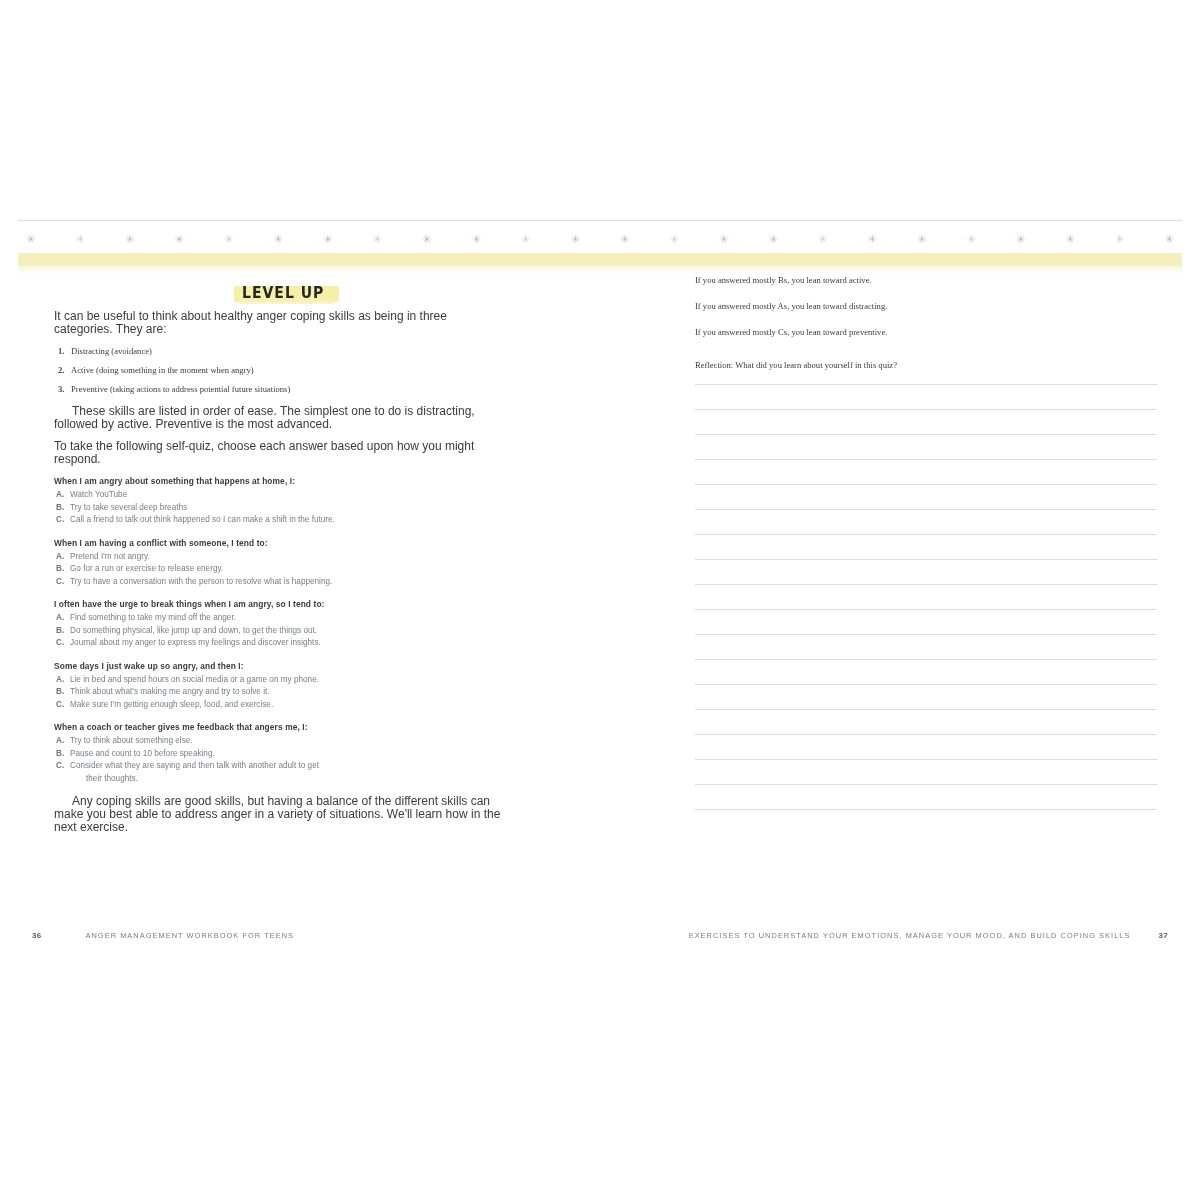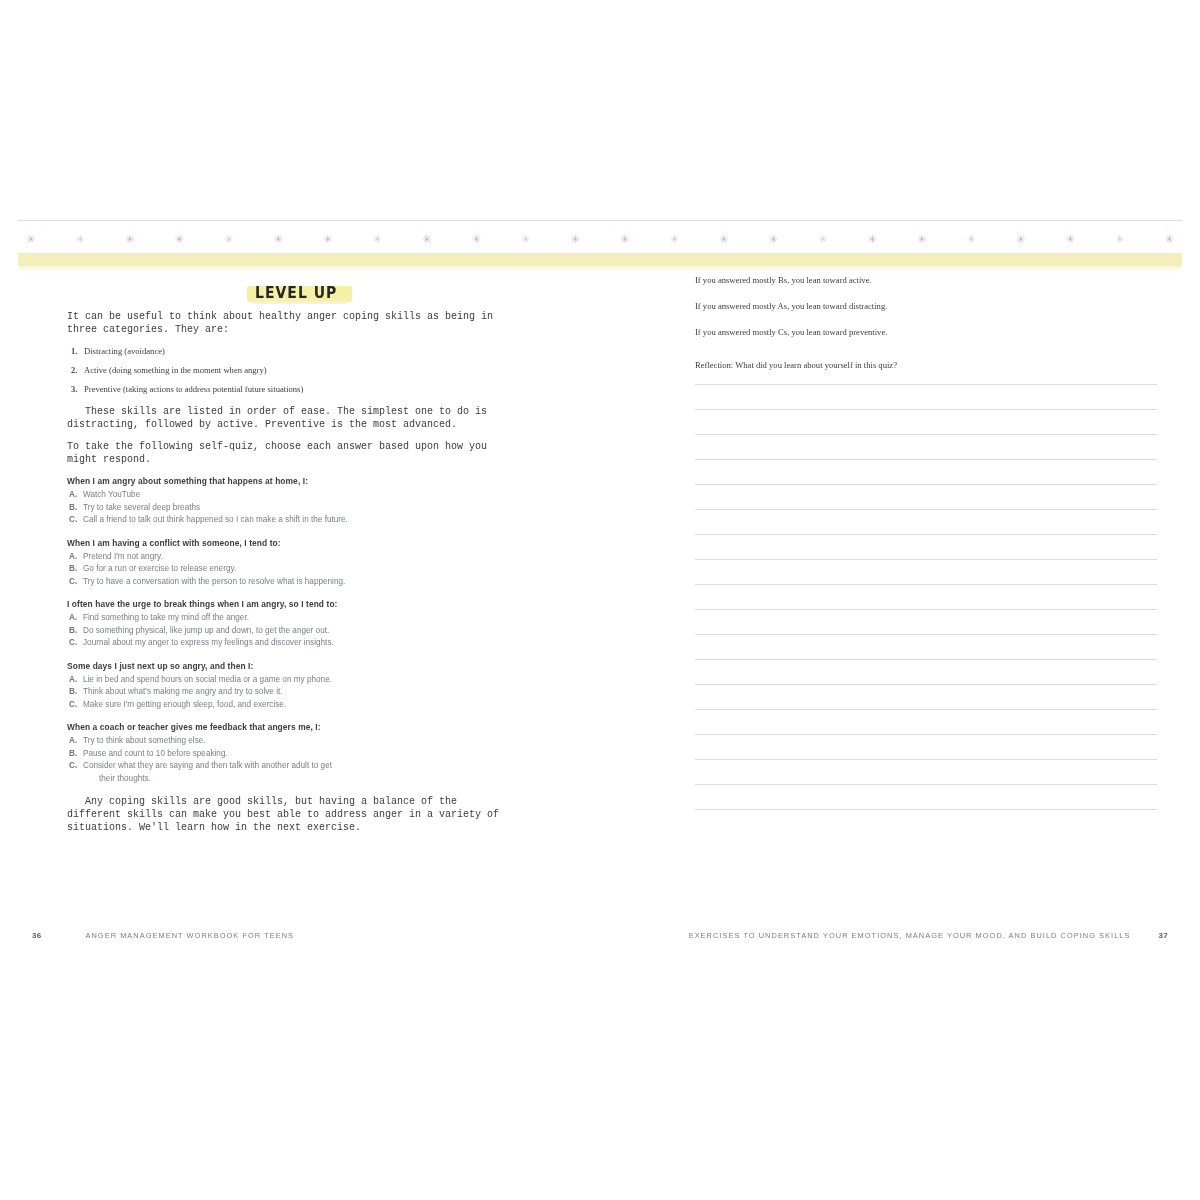--- a/index.html
+++ b/index.html
@@ -70,21 +70,21 @@
   
   .content {
     position: absolute;
     left: 0;
     top: 53px;
     width: 100%;
     height: 660px;
   }
   .col-left {
     position: absolute;
-    left: 49px;
+    left: 36px;
     top: 0;
     width: 450px;
   }
   .col-right {
     position: absolute;
     left: 677px;
     top: 0;
     width: 462px;
   }
 
@@ -123,22 +123,22 @@
     font-weight: bold;
     font-size: 14px;
     letter-spacing: 1px;
     color: #262626;
     transform: scaleY(1.15);
     transform-origin: left top;
   }
 
   
   .serif-p {
-    font-family: Liberation Mono, monospace;
-    font-size: 10px;
+    font-family: Liberation Sans, sans-serif;
+    font-size: 12px;
     line-height: 13px;
     color: #3b3b3b;
     margin: 0 0 9px 0;
     text-align: left;
   }
   .serif-p.indent { text-indent: 18px; }
 
   ol.cat-list {
     margin: 0 0 9px 0;
     padding: 0;
@@ -314,25 +314,25 @@
           </div>
           <div class="quiz-block">
             <p class="quiz-q">When I am having a conflict with someone, I tend to:</p>
             <p class="quiz-opt"><span class="letter">A.</span><span>Pretend I'm not angry.</span></p>
             <p class="quiz-opt"><span class="letter">B.</span><span>Go for a run or exercise to release energy.</span></p>
             <p class="quiz-opt"><span class="letter">C.</span><span>Try to have a conversation with the person to resolve what is happening.</span></p>
           </div>
           <div class="quiz-block">
             <p class="quiz-q">I often have the urge to break things when I am angry, so I tend to:</p>
             <p class="quiz-opt"><span class="letter">A.</span><span>Find something to take my mind off the anger.</span></p>
-            <p class="quiz-opt"><span class="letter">B.</span><span>Do something physical, like jump up and down, to get the anger out.</span></p>
+            <p class="quiz-opt"><span class="letter">B.</span><span>Do something physical, like jump up and down, to get the things out.</span></p>
             <p class="quiz-opt"><span class="letter">C.</span><span>Journal about my anger to express my feelings and discover insights.</span></p>
           </div>
           <div class="quiz-block">
-            <p class="quiz-q">Some days I just next up so angry, and then I:</p>
+            <p class="quiz-q">Some days I just wake up so angry, and then I:</p>
             <p class="quiz-opt"><span class="letter">A.</span><span>Lie in bed and spend hours on social media or a game on my phone.</span></p>
             <p class="quiz-opt"><span class="letter">B.</span><span>Think about what's making me angry and try to solve it.</span></p>
             <p class="quiz-opt"><span class="letter">C.</span><span>Make sure I'm getting enough sleep, food, and exercise.</span></p>
           </div>
           <div class="quiz-block">
             <p class="quiz-q">When a coach or teacher gives me feedback that angers me, I:</p>
             <p class="quiz-opt"><span class="letter">A.</span><span>Try to think about something else.</span></p>
             <p class="quiz-opt"><span class="letter">B.</span><span>Pause and count to 10 before speaking.</span></p>
             <p class="quiz-opt"><span class="letter">C.</span><span>Consider what they are saying and then talk with another adult to get</span><span class="cont">their thoughts.</span></p>
           </div>

